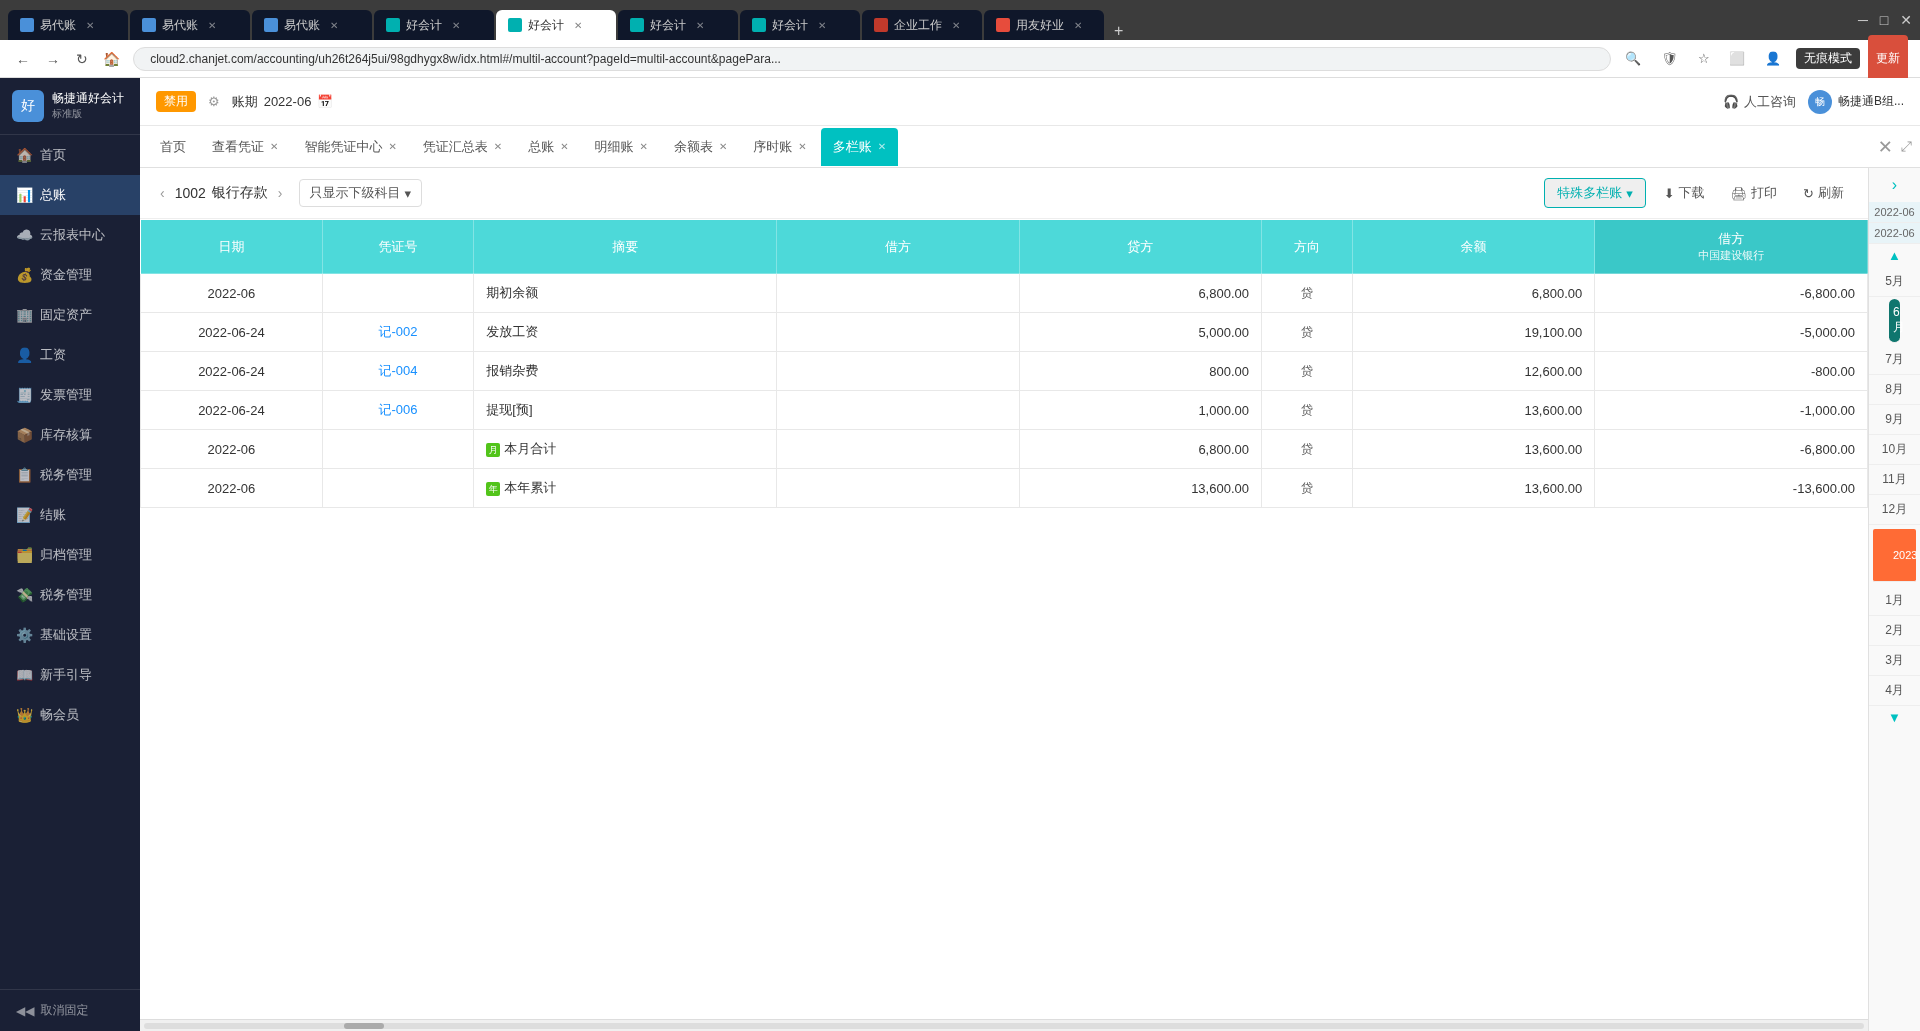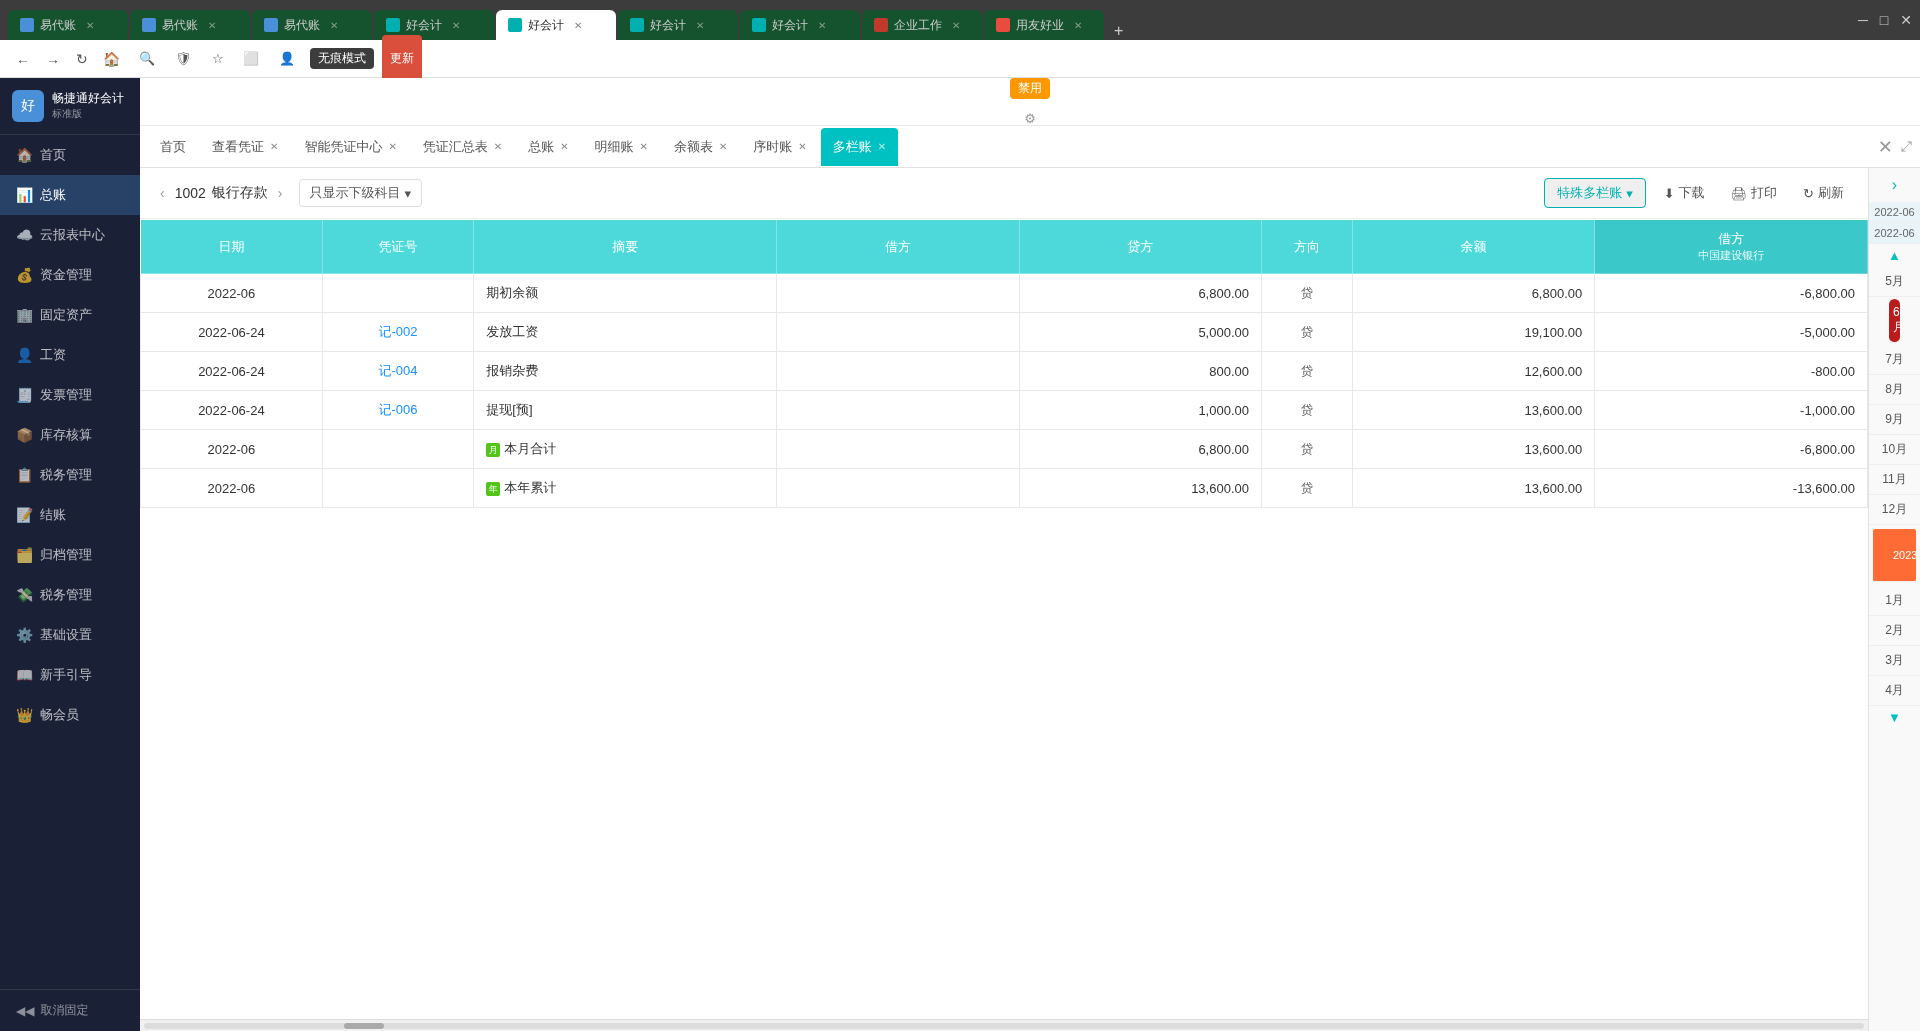--- a/index.html
+++ b/index.html
@@ -1,20 +1,20 @@
 <!DOCTYPE html>
 <html><head>
   <meta charset="utf-8">
   <style>
     * { box-sizing: border-box; margin: 0; padding: 0; }
     body { font-family: "Microsoft YaHei", "PingFang SC", sans-serif; font-size: 13px; background: #f0f2f5; overflow: hidden; width: 1920px; height: 1031px; }
     
     
     .browser-chrome { background: #3c3c3c; height: 40px; display: flex; align-items: center; padding: 0 8px; gap: 4px; }
-    .tab { display: flex; align-items: center; height: 30px; padding: 0 12px; border-radius: 6px 6px 0 0; font-size: 12px; color: #ccc; gap: 6px; cursor: pointer; background: #14532d; min-width: 120px; }
+    .tab { display: flex; align-items: center; height: 30px; padding: 0 12px; border-radius: 6px 6px 0 0; font-size: 12px; color: #ccc; gap: 6px; cursor: pointer; background: #0f172a; min-width: 120px; }
     .tab.active { background: #fff; color: #333; }
     .tab-close { margin-left: 4px; opacity: 0.6; font-size: 10px; }
     .tab-add { color: #ccc; font-size: 16px; padding: 0 8px; cursor: pointer; }
     .browser-controls { display: flex; gap: 12px; margin-left: auto; }
     .browser-btn { color: #ccc; font-size: 14px; cursor: pointer; }
 
     
     .address-bar { background: #fff; height: 38px; display: flex; align-items: center; padding: 0 12px; gap: 8px; border-bottom: 1px solid #ddd; }
     .nav-btn { color: #555; font-size: 14px; cursor: pointer; padding: 4px; }
     .url-input { flex: 1; background: #f1f3f4; border: 1px solid #ddd; border-radius: 20px; padding: 4px 16px; font-size: 12px; color: #333; outline: none; }
@@ -37,21 +37,21 @@
     .nav-item { display: flex; align-items: center; gap: 8px; padding: 11px 16px; cursor: pointer; color: rgba(255,255,255,0.7); font-size: 13px; }
     .nav-item.active { background: rgba(74,144,217,0.3); color: #fff; }
     .nav-icon { font-size: 14px; width: 16px; text-align: center; }
     .sidebar-footer { padding: 12px 16px; border-top: 1px solid rgba(255,255,255,0.1); }
     .pin-btn { display: flex; align-items: center; gap: 6px; color: rgba(255,255,255,0.5); font-size: 12px; cursor: pointer; }
 
     
     .main-content { flex: 1; display: flex; flex-direction: column; background: #f5f5f5; overflow: hidden; position: relative; }
 
     
-    .app-header { background: #fff; height: 48px; display: flex; align-items: center; padding: 0 16px; gap: 12px; border-bottom: 1px solid #e8e8e8; flex-shrink: 0; flex-direction: column; }
+    .app-header { background: #fff; height: 48px; display: flex; align-items: center; padding: 0 16px; gap: 12px; border-bottom: 1px solid #e8e8e8; flex-shrink: 0; }
     .demo-badge { background: #ff9800; color: #fff; border-radius: 4px; padding: 2px 8px; font-size: 12px; }
     .period-info { display: flex; align-items: center; gap: 6px; font-size: 13px; color: #333; }
     .header-right { margin-left: auto; display: flex; align-items: center; gap: 12px; }
     .consult-btn { display: flex; align-items: center; gap: 4px; color: #555; font-size: 13px; cursor: pointer; }
     .user-info { display: flex; align-items: center; gap: 6px; font-size: 12px; color: #333; }
 
     
     .page-tabs { background: #fff; display: flex; align-items: center; border-bottom: 1px solid #e0e0e0; flex-shrink: 0; padding: 0 8px; height: 42px; gap: 2px; }
     .page-tab { display: flex; align-items: center; gap: 4px; padding: 6px 12px; border-radius: 4px 4px 0 0; font-size: 13px; color: #555; cursor: pointer; white-space: nowrap; height: 38px; }
     .page-tab.active { background: #00c1c1; color: #fff; }
@@ -90,21 +90,21 @@
     .table-row td.summary-td { text-align: left; }
     .table-row td.number { text-align: right; }
     .table-row td.link { color: #1890ff; cursor: pointer; }
     .table-row.summary-row td { color: #333; }
     .summary-icon { display: inline-block; width: 14px; height: 14px; background: #52c41a; border-radius: 2px; color: white; font-size: 9px; text-align: center; line-height: 14px; margin-right: 4px; }
     .dir-badge { color: #555; font-size: 12px; }
 
     
     .month-sidebar { width: 52px; background: #f9f9f9; border-left: 1px solid #e0e0e0; display: flex; flex-direction: column; overflow-y: auto; flex-shrink: 0; }
     .month-item { padding: 6px 4px; text-align: center; font-size: 12px; color: #555; cursor: pointer; border-bottom: 1px solid #eee; }
-    .month-item.active { background: #b91c1c; color: #fff; border-radius: 12px; margin: 2px 20px; }
+    .month-item.active { background: #0f766e; color: #fff; border-radius: 12px; margin: 2px 20px; }
     .month-item.year-label { background: #ff6b35; color: #fff; font-size: 11px; padding: 20px; border-radius: 2px; margin: 4px; }
     .month-collapse-btn { display: flex; align-items: center; justify-content: center; padding: 8px 0; cursor: pointer; color: #00c1c1; font-size: 16px; }
 
     
     .bottom-scrollbar { height: 12px; background: #f0f0f0; border-top: 1px solid #ddd; display: flex; align-items: center; padding: 0 4px; }
     .scrollbar-track { flex: 1; height: 6px; background: #ddd; border-radius: 3px; position: relative; }
     .scrollbar-thumb { width: 40px; height: 6px; background: #aaa; border-radius: 3px; position: absolute; left: 200px; }
   </style>
 </head>
 <body>
@@ -164,20 +164,21 @@
     <span class="browser-btn">□</span>
     <span class="browser-btn">✕</span>
   </div>
 </div>
 
 <div class="address-bar">
   <span class="nav-btn">←</span>
   <span class="nav-btn">→</span>
   <span class="nav-btn">↻</span>
   <span class="nav-btn">🏠</span>
+  <input class="url-input" value="cloud2.chanjet.com/accounting/uh26t264j5ui/98gdhygx8w/idx.html#/multil-account?pageId=multil-account&amp;pagePara..." style="flex: 1 1 0%;">
   <div class="browser-action-btns">
     <span class="action-btn">🔍</span>
     <span class="action-btn">🛡</span>
     <span class="action-btn">☆</span>
     <span class="action-btn">⬜</span>
     <span class="action-btn">👤</span>
     <span class="stealth-btn">无痕模式</span>
     <span class="update-btn">更新</span>
   </div>
 </div>

